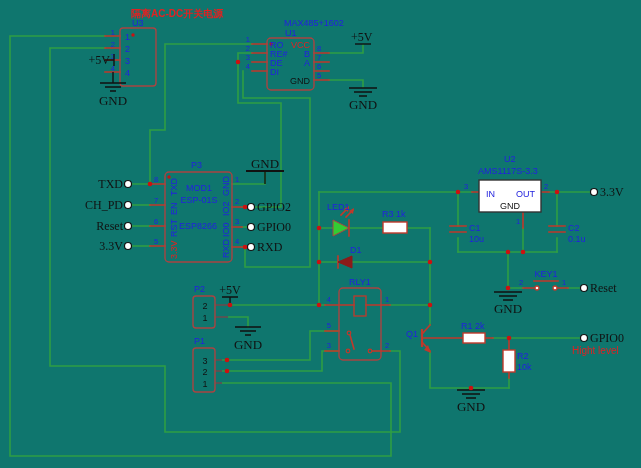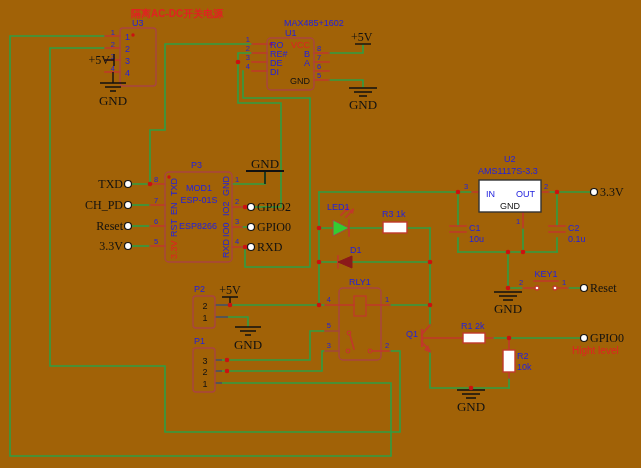--- a/index.html
+++ b/index.html
@@ -1,16 +1,16 @@
 <!DOCTYPE html>
 <html><head>
 <meta charset="utf-8">
 <style>
   html,body{margin:0;padding:0;background:#ffffff;}
-  .stage{position:relative;width:641px;height:468px;background:#a16207;overflow:hidden;
+  .stage{position:relative;width:641px;height:468px;background:#0f766e;overflow:hidden;
          font-family:"Liberation Sans",sans-serif;}
   svg text{user-select:none;}
   .t-blue{fill:#2222dd;font-family:"Liberation Sans",sans-serif;font-size:9px;}
   .t-red{fill:#e02222;font-family:"Liberation Sans",sans-serif;font-size:9px;}
   .t-black{fill:#111111;font-family:"Liberation Sans",sans-serif;font-size:9px;}
   .t-serif{fill:#111111;font-family:"Liberation Serif",serif;font-size:12px;}
   .t-serif-big{fill:#111111;font-family:"Liberation Serif",serif;font-size:13px;}
   .pin-num{fill:#2222dd;font-family:"Liberation Sans",sans-serif;font-size:7.5px;}
   .wire{stroke:#2f9e44;stroke-width:1.6;fill:none;stroke-linecap:square;}
   .stub{stroke:#c0392b;stroke-width:1.6;fill:none;stroke-linecap:square;}

